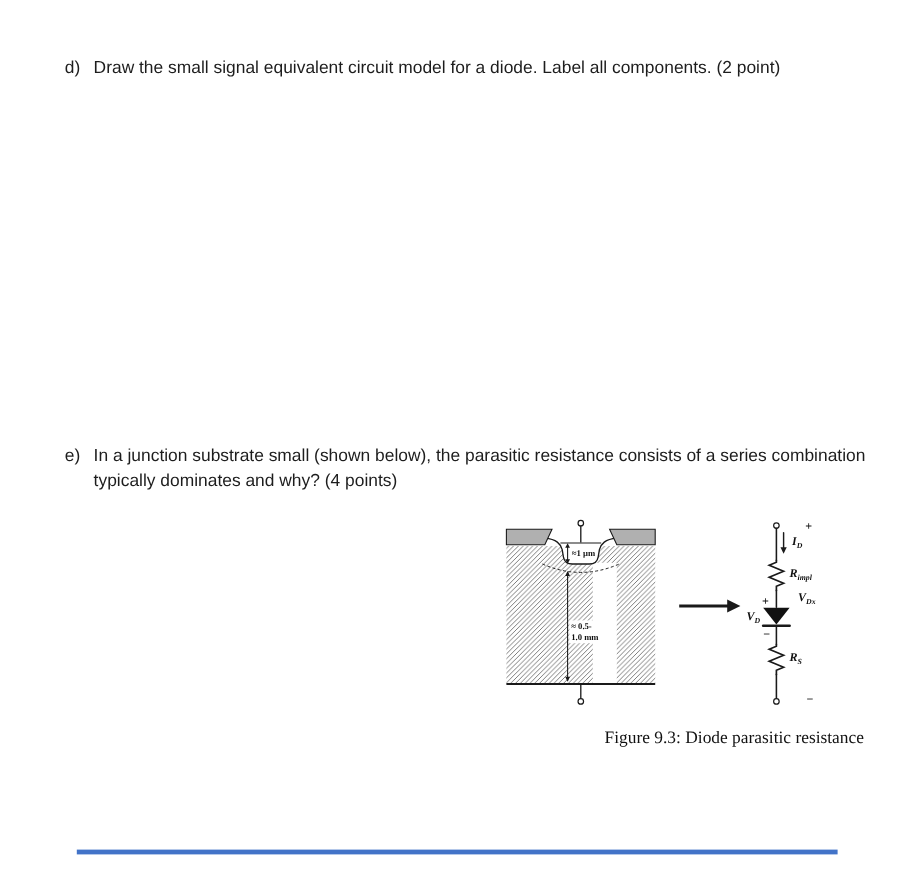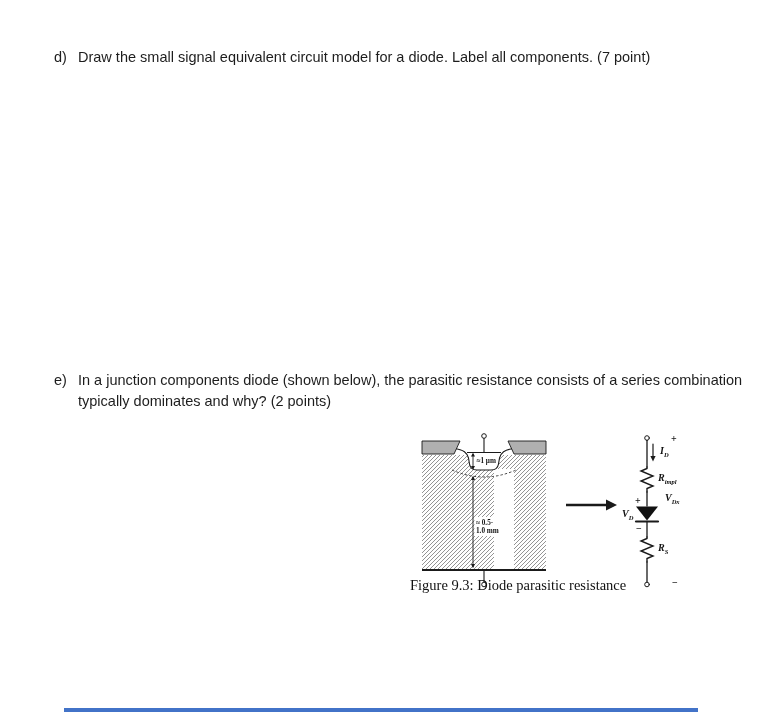--- a/index.html
+++ b/index.html
@@ -7,44 +7,44 @@
         font-family:"Liberation Sans",sans-serif;color:#1d1d1d;}
   .q{position:absolute;display:flex;font-size:14.5px;line-height:21px;}
   .q .marker{width:24px;flex:0 0 24px;}
   .qd{left:54px;top:47px;width:700px;}
   .qe{left:54px;top:370px;width:700px;}
   .qlines .line{white-space:nowrap;}
   .mvar{font-family:"Liberation Serif",serif;font-style:italic;font-size:15px;}
   sub.msub{font-family:"Liberation Serif",serif;font-style:italic;font-size:10.5px;
            vertical-align:-3px;line-height:0;}
   .figure-svg{position:absolute;left:410px;top:425px;}
-  .caption{position:absolute;left:410px;top:577px;width:310px;text-align:left;
+  .caption{position:absolute;left:410px;top:607px;width:310px;text-align:right;
            font-family:"Liberation Serif",serif;font-size:14.5px;color:#111;}
   .accent-rule{position:absolute;left:64px;top:708px;width:634px;height:4px;}
   text{fill:#111;}
   .dimtxt{font-family:"Liberation Serif",serif;font-weight:bold;font-size:7.2px;}
   .cirlab{font-family:"Liberation Serif",serif;font-weight:bold;font-style:italic;font-size:10px;}
   .cirsub{font-size:6.5px;}
   .sign{font-family:"Liberation Serif",serif;font-weight:bold;font-size:10px;font-style:normal;}
 </style>
 </head>
 <body>
 
 <div class="page">
 
   <div class="q qd">
     <span class="marker">d)</span>
-    <span>Draw the small signal equivalent circuit model for a diode. Label all components. (7 point)</span>
+    <span>Draw the small signal equivalent circuit model for a diode. Label all components. (2 point)</span>
   </div>
 
   <div class="q qe">
     <span class="marker">e)</span>
     <div class="qlines">
-      <div class="line">In a junction components diode (shown below), the parasitic resistance consists of a series combination</div>
-      <div class="line">typically dominates and why? (2 points)</div>
+      <div class="line">In a junction substrate small (shown below), the parasitic resistance consists of a series combination</div>
+      <div class="line">typically dominates and why? (4 points)</div>
     </div>
   </div>
 
   <svg class="figure-svg" width="330" height="175" viewBox="0 0 330 175">
     <defs>
       <pattern id="hatch" patternUnits="userSpaceOnUse" width="4" height="4">
         <path d="M-1,1 L1,-1 M0,4 L4,0 M3,5 L5,3" stroke="#3a3a3a" stroke-width="0.55" fill="none"></path>
       </pattern>
     </defs>
 

